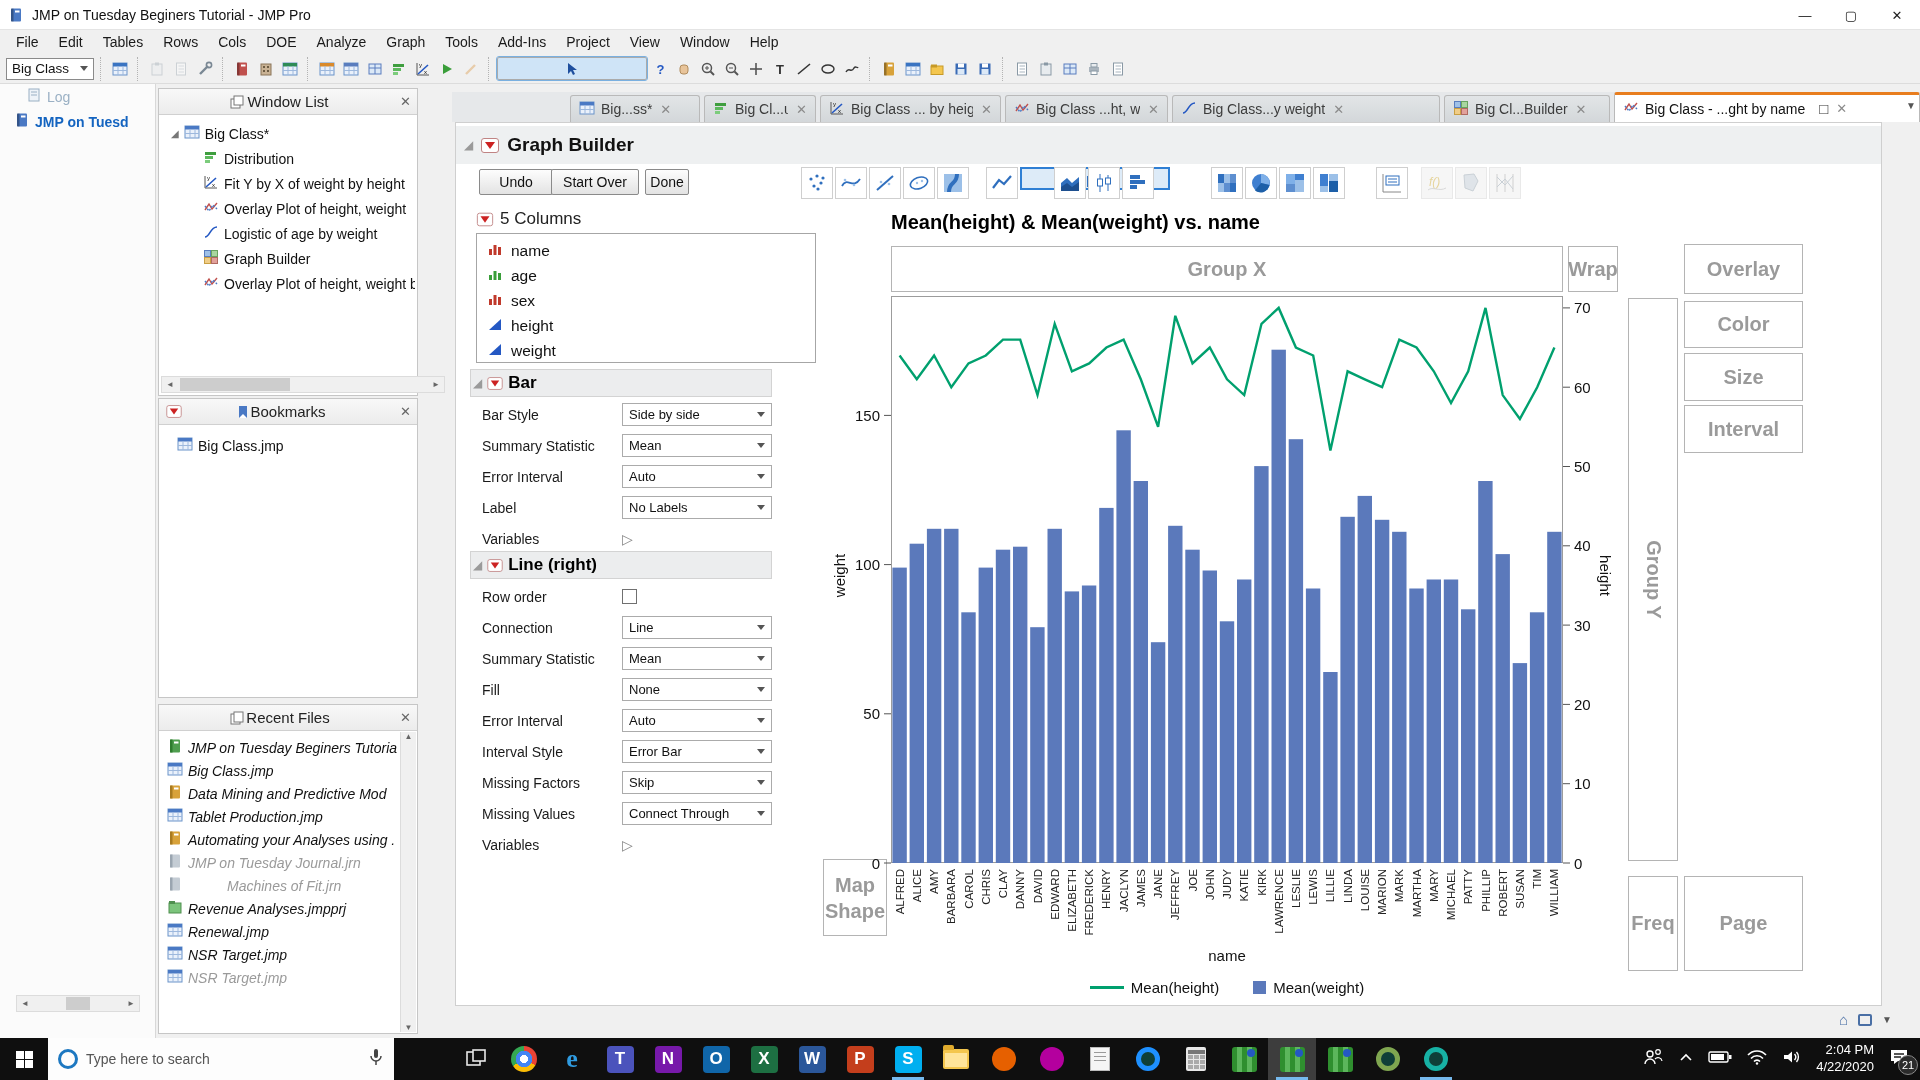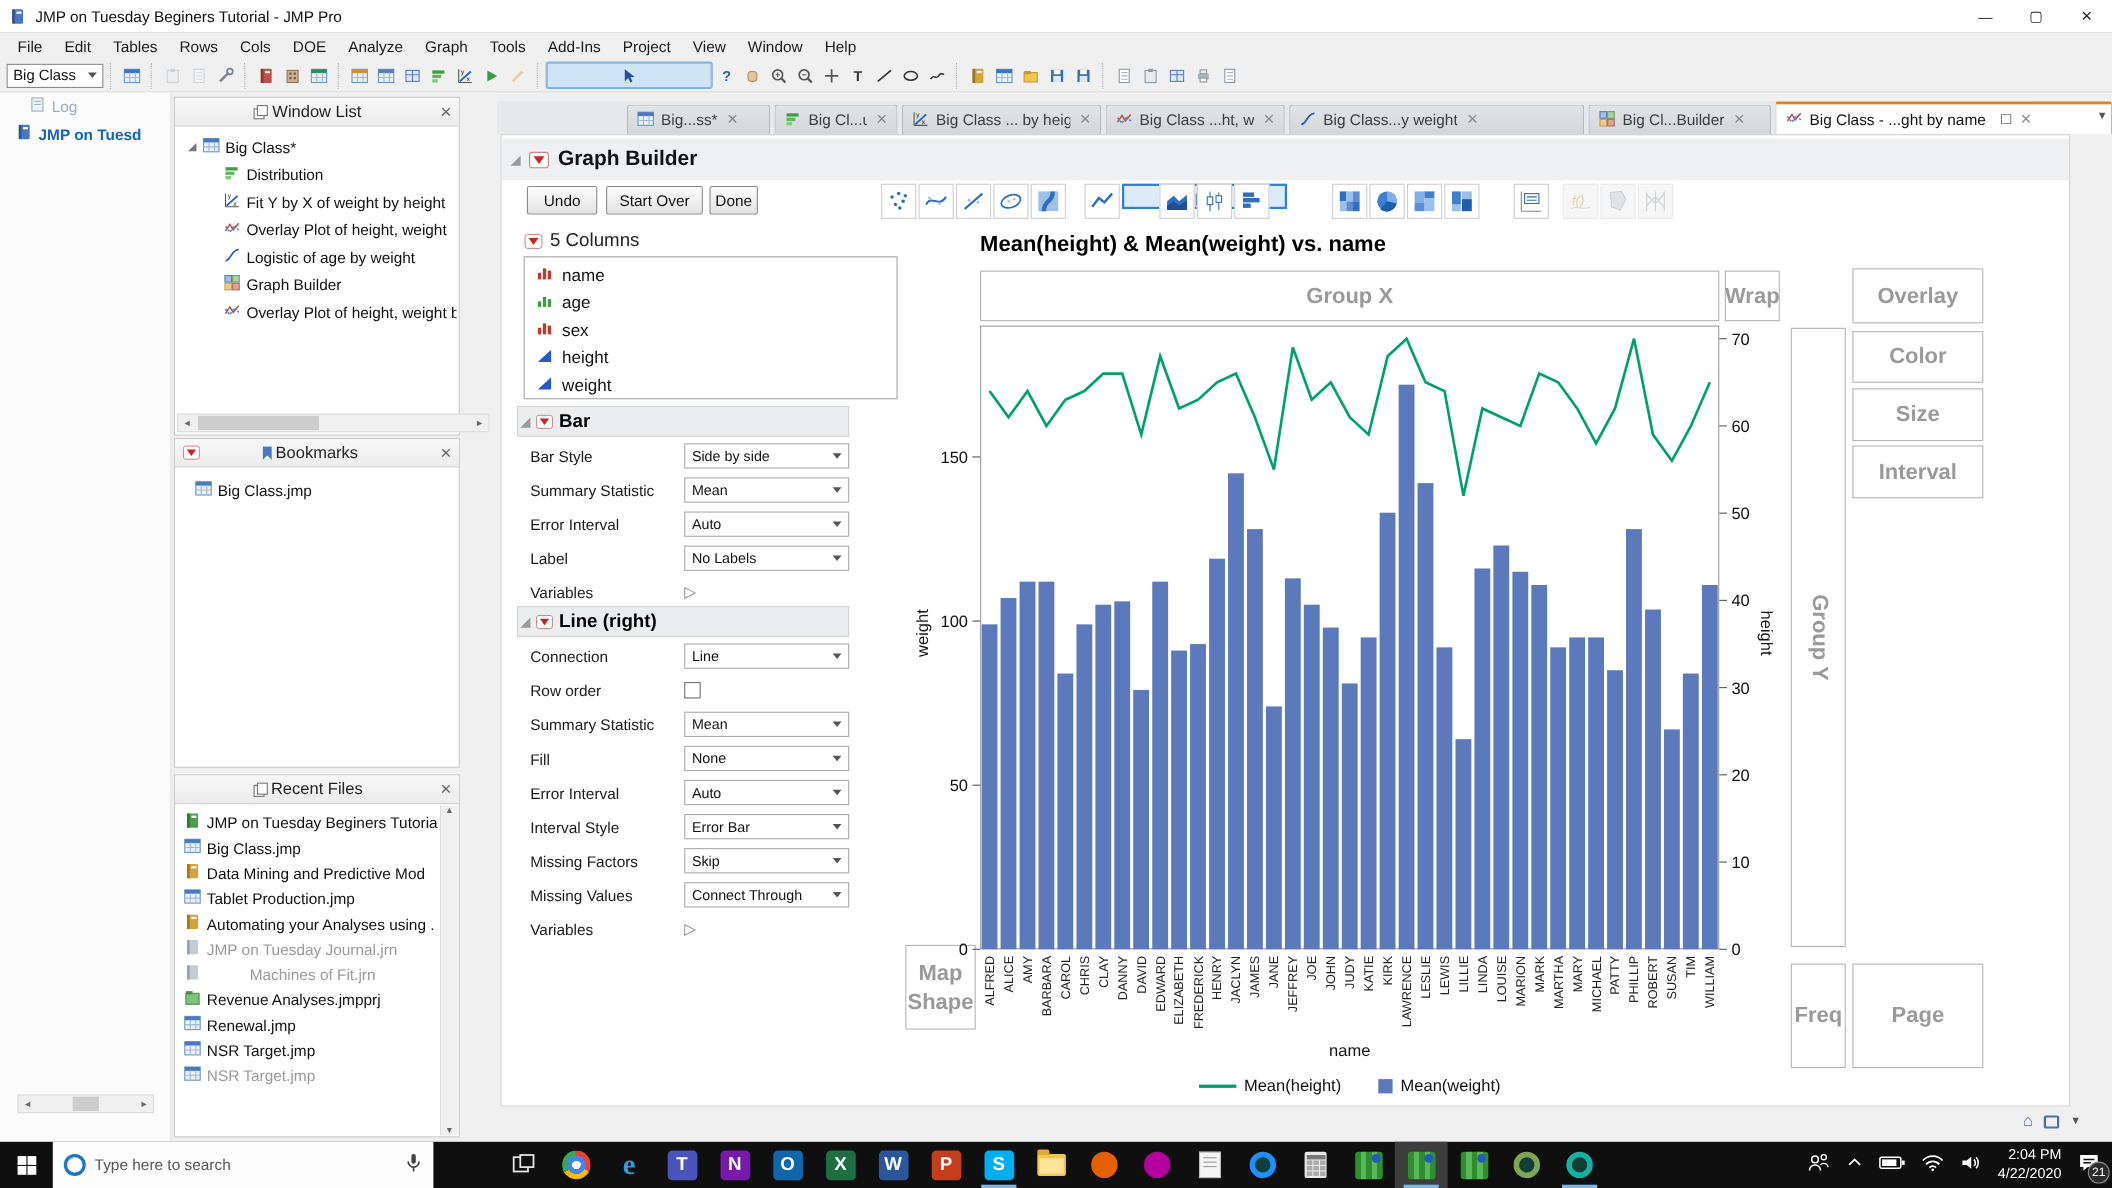--- a/index.html
+++ b/index.html
@@ -572,21 +572,21 @@
     <div class="phead">
       <span class="picon" id="rficon">
           <svg width="16" height="16" viewBox="0 0 16 16">
             <rect x="2" y="4" width="9" height="10" fill="#fff" stroke="#777"></rect>
             <rect x="5" y="2" width="9" height="10" fill="#fff" stroke="#777"></rect>
           </svg>
         </span>
       <span class="pt">Recent Files</span>
       <span class="px">✕</span>
     </div>
-    <div id="rflist" style="padding:5px 18px 0 8px;">
+    <div id="rflist" style="padding:5px 18px 0 8px;font-style:italic;">
         <div class="tree-row" style="padding: 2px 0px;">
           <span><svg width="16" height="16" viewBox="0 0 16 16">
               <rect x="3" y="1.5" width="10" height="13" rx="1" fill="#4f9e4f"></rect>
               <rect x="3" y="1.5" width="2.5" height="13" fill="#2e7d2e"></rect>
               <rect x="7" y="3.5" width="4.5" height="2" fill="#fff"></rect>
             </svg></span>
           <span>JMP on Tuesday Beginers Tutoria</span>
         </div>
         <div class="tree-row" style="padding: 2px 0px;">
           <span><svg width="16" height="16" viewBox="0 0 16 16">
@@ -754,21 +754,21 @@
 
 <div id="doc">
   <div id="gbhead">
     <span class="collapse">◢</span>
     <span class="redtri" style="margin-left:8px;">
         <i></i>
       </span>
     <span id="gbtitle">Graph Builder</span>
   </div>
   <div id="gbbtns">
-      <div class="gbbtn" style="left: 23px; width: 64px;">Undo</div>
+      <div class="gbbtn" style="left: 23px; width: 74px;">Undo</div>
       <div class="gbbtn" style="left: 95px; width: 88px;">Start Over</div>
       <div class="gbbtn" style="left: 189px; width: 44px;">Done</div>
     </div>
   <div id="elicons">
       <div class="elico" style="left: 345px;">
         <svg width="24" height="24" viewBox="0 0 24 24">
           <circle cx="6" cy="8" r="1.6" fill="#2f6fbe"></circle>
           <circle cx="12" cy="5" r="1.6" fill="#2f6fbe"></circle>
           <circle cx="16" cy="12" r="1.6" fill="#2f6fbe"></circle>
           <circle cx="9" cy="15" r="1.6" fill="#2f6fbe"></circle>
@@ -989,29 +989,29 @@
 
   <div class="sechead" style="top:428px;">
     <span class="collapse" style="margin-left:2px;">◢</span>
     <span class="redtri" style="margin-left:4px;transform:scale(.85);">
         <i></i>
       </span>
     <b>Line (right)</b>
   </div>
   <div class="secrows" id="linerows" style="top:458px;">
       <div class="ctlrow">
+        <span class="lbl">Row order</span>
+        <div class="chk"></div>
+      </div>
+      <div class="ctlrow">
         <span class="lbl">Connection</span>
         <div class="sel">
           <span class="sv">Line</span>
           <span class="car"></span>
         </div>
-      </div>
-      <div class="ctlrow">
-        <span class="lbl">Row order</span>
-        <div class="chk"></div>
       </div>
       <div class="ctlrow">
         <span class="lbl">Summary Statistic</span>
         <div class="sel">
           <span class="sv">Mean</span>
           <span class="car"></span>
         </div>
       </div>
       <div class="ctlrow">
         <span class="lbl">Fill</span>

